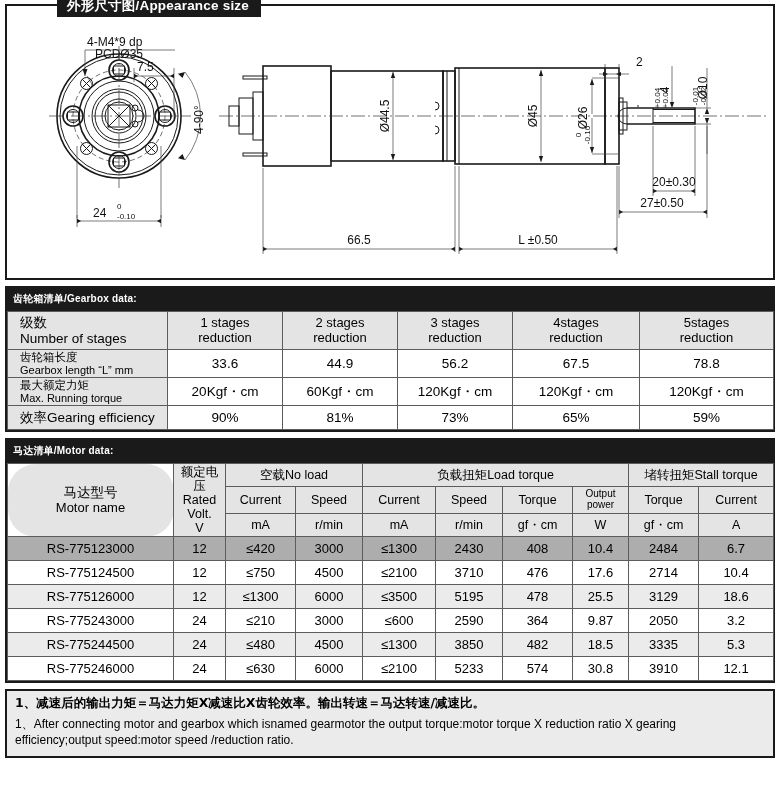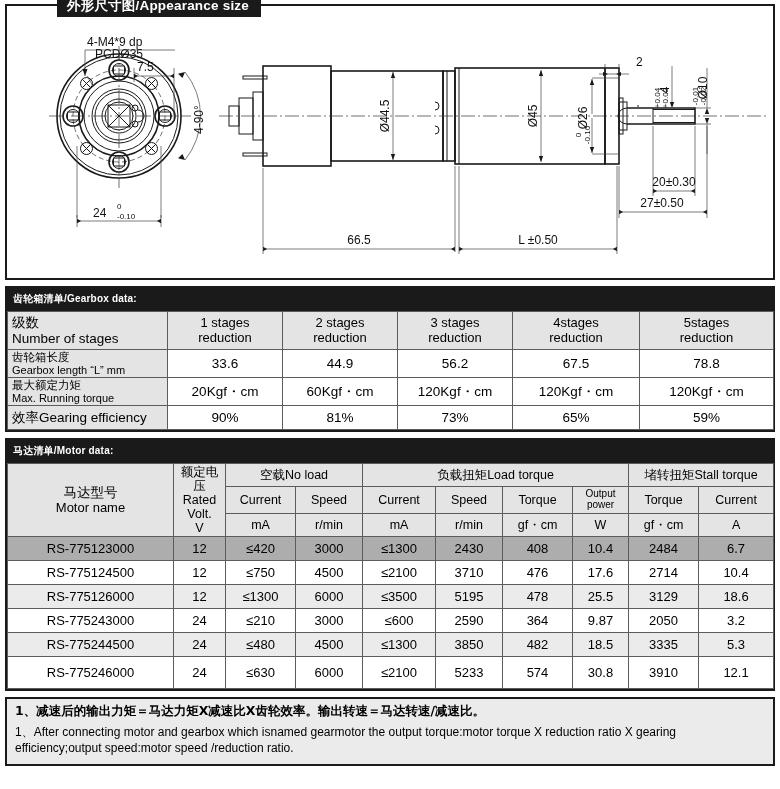--- a/index.html
+++ b/index.html
@@ -78,42 +78,42 @@
     vertical-align: middle;
     font-size: 13px;
     font-weight: normal;
     padding: 1px 2px;
     background: #fff;
   }
   
   .gearbox td.lbl {
     text-align: left;
     background: #e4e4e4;
-    padding-left: 4px;
+    padding-left: 12px;
     line-height: 1.12;
   }
   .gearbox td.lbl .cn { font-family: "DejaVu Sans", sans-serif; }
   .gearbox th {
     background: #e4e4e4;
     line-height: 1.15;
     font-size: 13px;
   }
   .gearbox td { font-size: 13.5px; }
   .gearbox .small-lbl { font-size: 11px; margin-top: 45px; }
   .gearbox .small-lbl .cn { font-size: 11.5px; }
   .gearbox .ratio { font-size: 13px; line-height: 1.18; }
   .hl { background: #a8a8a8 !important; padding: 0 1px; }
 
   
   .motor th {
     background: #e4e4e4;
     font-size: 12.5px;
     line-height: 1.12;
   }
-  .motor th.name { font-size: 13px; }
+  .motor th.name { font-size: 13px; border-radius: 28px; }
   .motor th.name .cn { font-family:"DejaVu Sans",sans-serif; font-size:13.5px; }
   .motor th .cn { font-family:"DejaVu Sans",sans-serif; }
   .motor td { font-size: 13px; background: #fff; }
   .motor tr.alt td { background: #ebebeb; }
   .motor tr.sel td { background: #adadad; }
   .motor th.tiny { font-size: 10px; line-height: 1.05; }
 
   
   .notes {
     margin: 6px 5px 0 5px;
@@ -514,21 +514,21 @@
           <td>24</td>
           <td>≤480</td>
           <td>4500</td>
           <td>≤1300</td>
           <td>3850</td>
           <td>482</td>
           <td>18.5</td>
           <td>3335</td>
           <td>5.3</td>
         </tr>
-        <tr style="height:32px">
+        <tr style="height:24px">
           <td>RS-775246000</td>
           <td>24</td>
           <td>≤630</td>
           <td>6000</td>
           <td>≤2100</td>
           <td>5233</td>
           <td>574</td>
           <td>30.8</td>
           <td>3910</td>
           <td>12.1</td>

